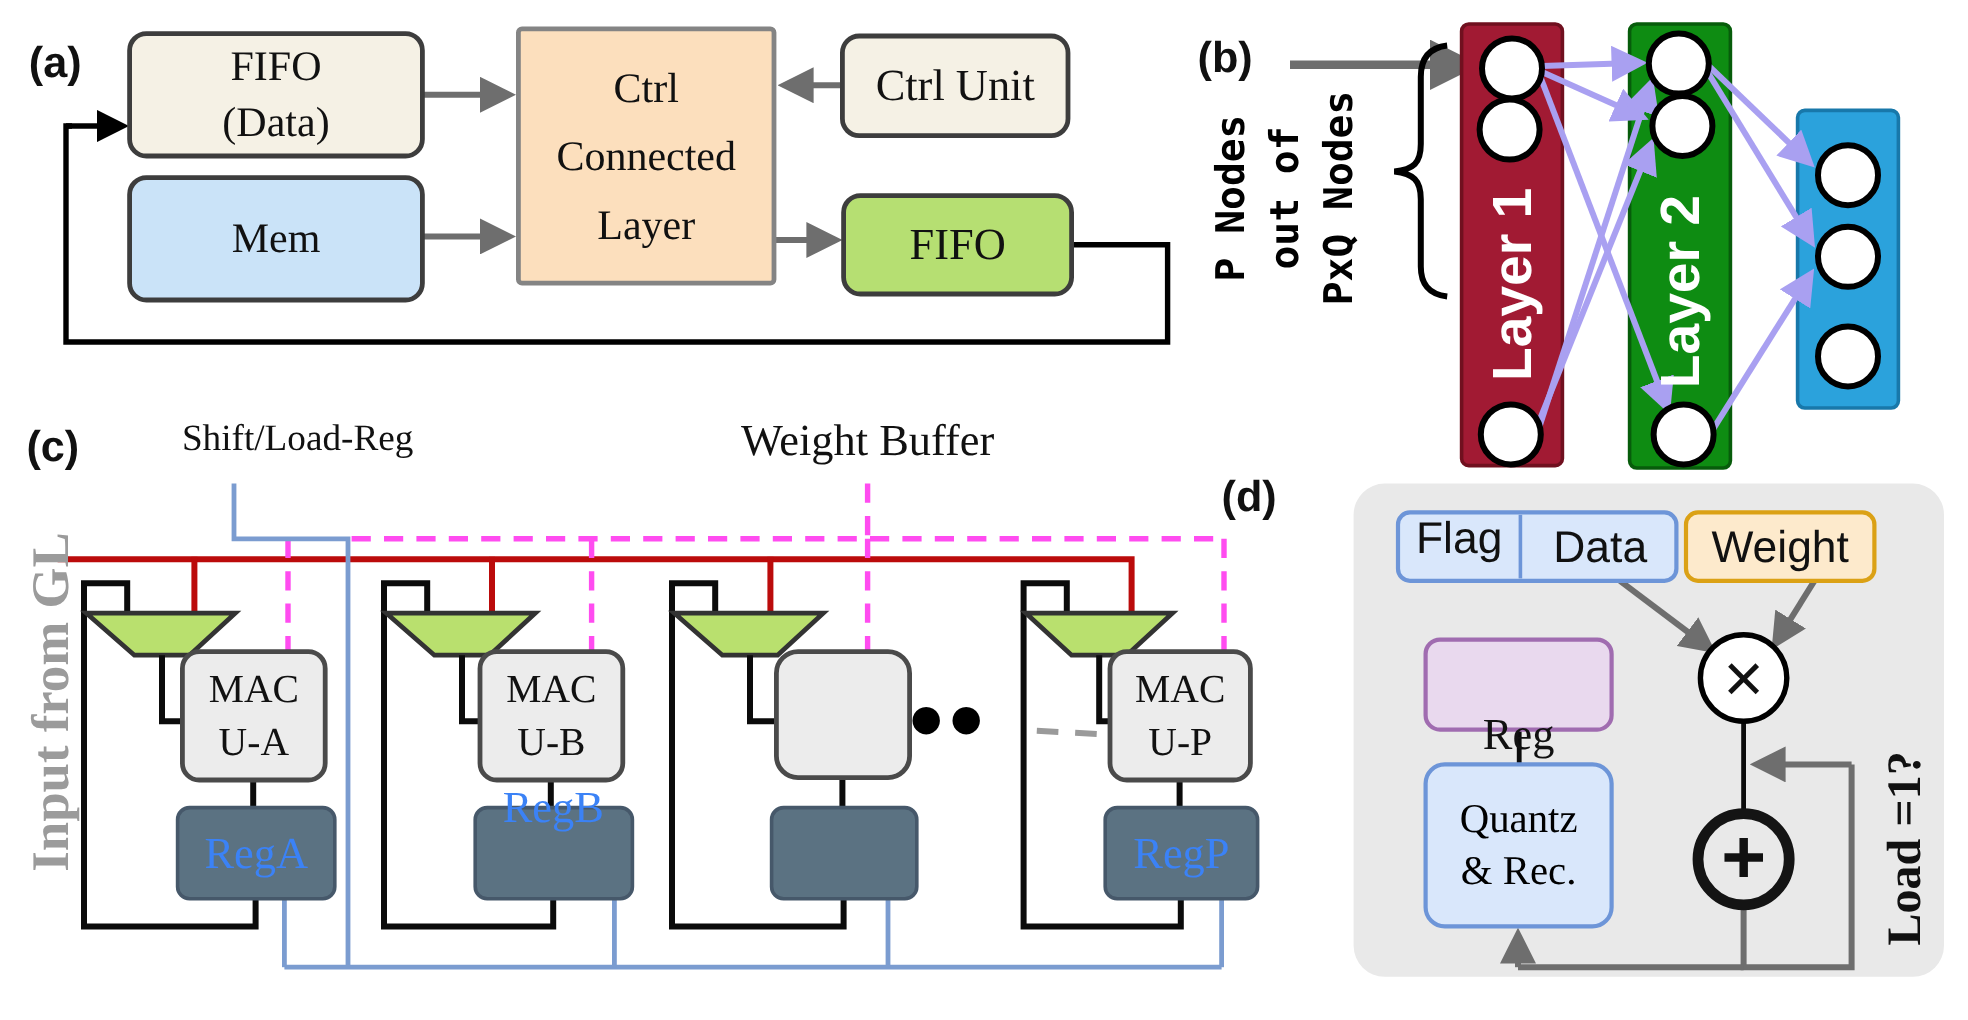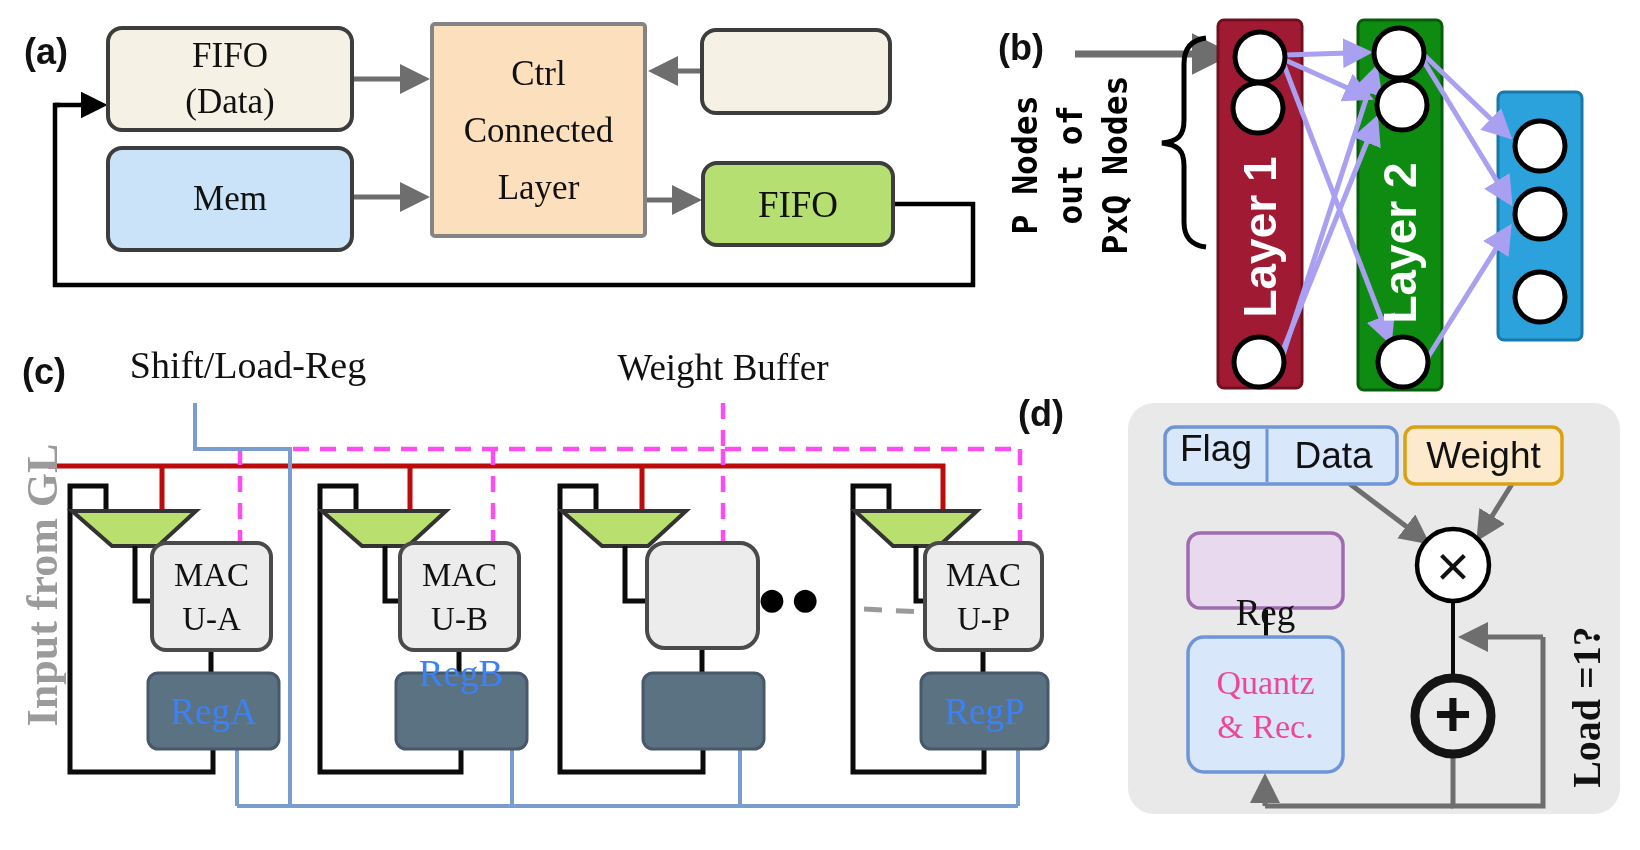--- a/index.html
+++ b/index.html
@@ -14,21 +14,21 @@
   .serif37{font-size:37px;color:#111;}
   .serif33{font-size:33px;line-height:44px;color:#111;}
   .fc-text{font-size:35px;line-height:57px;color:#111;}
   .reg-text{font-size:37px;color:#3b82f6;}
   .rot{transform:rotate(-90deg);}
   .note-b{font-family:"DejaVu Sans Mono", monospace;font-weight:700;font-size:33px;line-height:45px;color:#000;}
   .layer-lbl{font-family:"Liberation Sans", sans-serif;font-weight:700;font-size:46px;color:#fff;}
   .input-gl{font-weight:700;font-size:44px;color:var(--gray_text);}
   .load-lbl{font-weight:700;font-size:40px;color:#111;}
   .sans36{font-family:"Liberation Sans", sans-serif;font-size:37px;color:#111;}
-  .quantz-text{font-size:34px;line-height:44px;color:#ec4899;}
+  .quantz-text{font-size:34px;line-height:44px;color:#000000;}
   .op{color:#111;font-family:"Liberation Sans", sans-serif;}
   .ellipsis{font-size:30px;letter-spacing:7px;color:#000;font-family:"DejaVu Sans", sans-serif;}
 
   
   .w-red{stroke:var(--red_bus);stroke-width:5;fill:none;}
   .w-mag{stroke:var(--magenta);stroke-width:4.5;fill:none;stroke-dasharray:16 11;}
   .w-blue{stroke:var(--blue_wire);stroke-width:4;fill:none;}
   .w-blk{stroke:#0b0b0b;stroke-width:5;fill:none;}
   .w-fb{stroke:#000;stroke-width:4.5;fill:none;}
   .w-gray{stroke:var(--gray_wire);stroke-width:5;fill:none;}
@@ -185,33 +185,34 @@
   <span>(Data)</span>
 </div>
 <div class="abs stack serif35" style="left:108px;top:148px;width:244px;height:102px;font-family:Liberation Serif, serif;">
   <span>Mem</span>
 </div>
 <div class="abs stack fc-text" style="left:432px;top:24px;width:213px;height:212px;">
   <span>Ctrl</span>
   <span>Connected</span>
   <span>Layer</span>
 </div>
+<div class="abs serif37" style="left:702px;top:30px;width:188px;height:83px;">Ctrl Unit</div>
 <div class="abs serif37" style="left:703px;top:163px;width:190px;height:82px;">FIFO</div>
 
 <div class="abs panel-letter" style="left:998px;top:26px;width:80px;height:44px;">(b)</div>
 <div class="abs stack rot note-b" style="left:945px;top:95px;width:250px;height:140px;">
   <span>P Nodes</span>
   <span>out of</span>
   <span>PxQ Nodes</span>
 </div>
 <div class="abs rot layer-lbl" style="left:1130px;top:212px;width:260px;height:50px;">Layer 1</div>
 <div class="abs rot layer-lbl" style="left:1270px;top:218px;width:260px;height:50px;">Layer 2</div>
 
 <div class="abs panel-letter" style="left:22px;top:350px;width:80px;height:44px;">(c)</div>
-<div class="abs serif37" style="left:96px;top:327px;width:304px;height:76px;font-size:38px;">Shift/Load-Reg</div>
+<div class="abs serif37" style="left:96px;top:327px;width:304px;height:76px;font-size:31px;">Shift/Load-Reg</div>
 <div class="abs serif37" style="left:554px;top:332px;width:338px;height:71px;">Weight Buffer</div>
 <div class="abs rot input-gl" style="left:-168px;top:559px;width:420px;height:52px;">Input from GL</div>
 
 <div class="abs stack serif33" style="left:152px;top:543px;width:119px;height:107px;">
   <span>MAC</span>
   <span>U-A</span>
 </div>
 <div class="abs stack serif33" style="left:400px;top:543px;width:119px;height:107px;">
   <span>MAC</span>
   <span>U-B</span>

